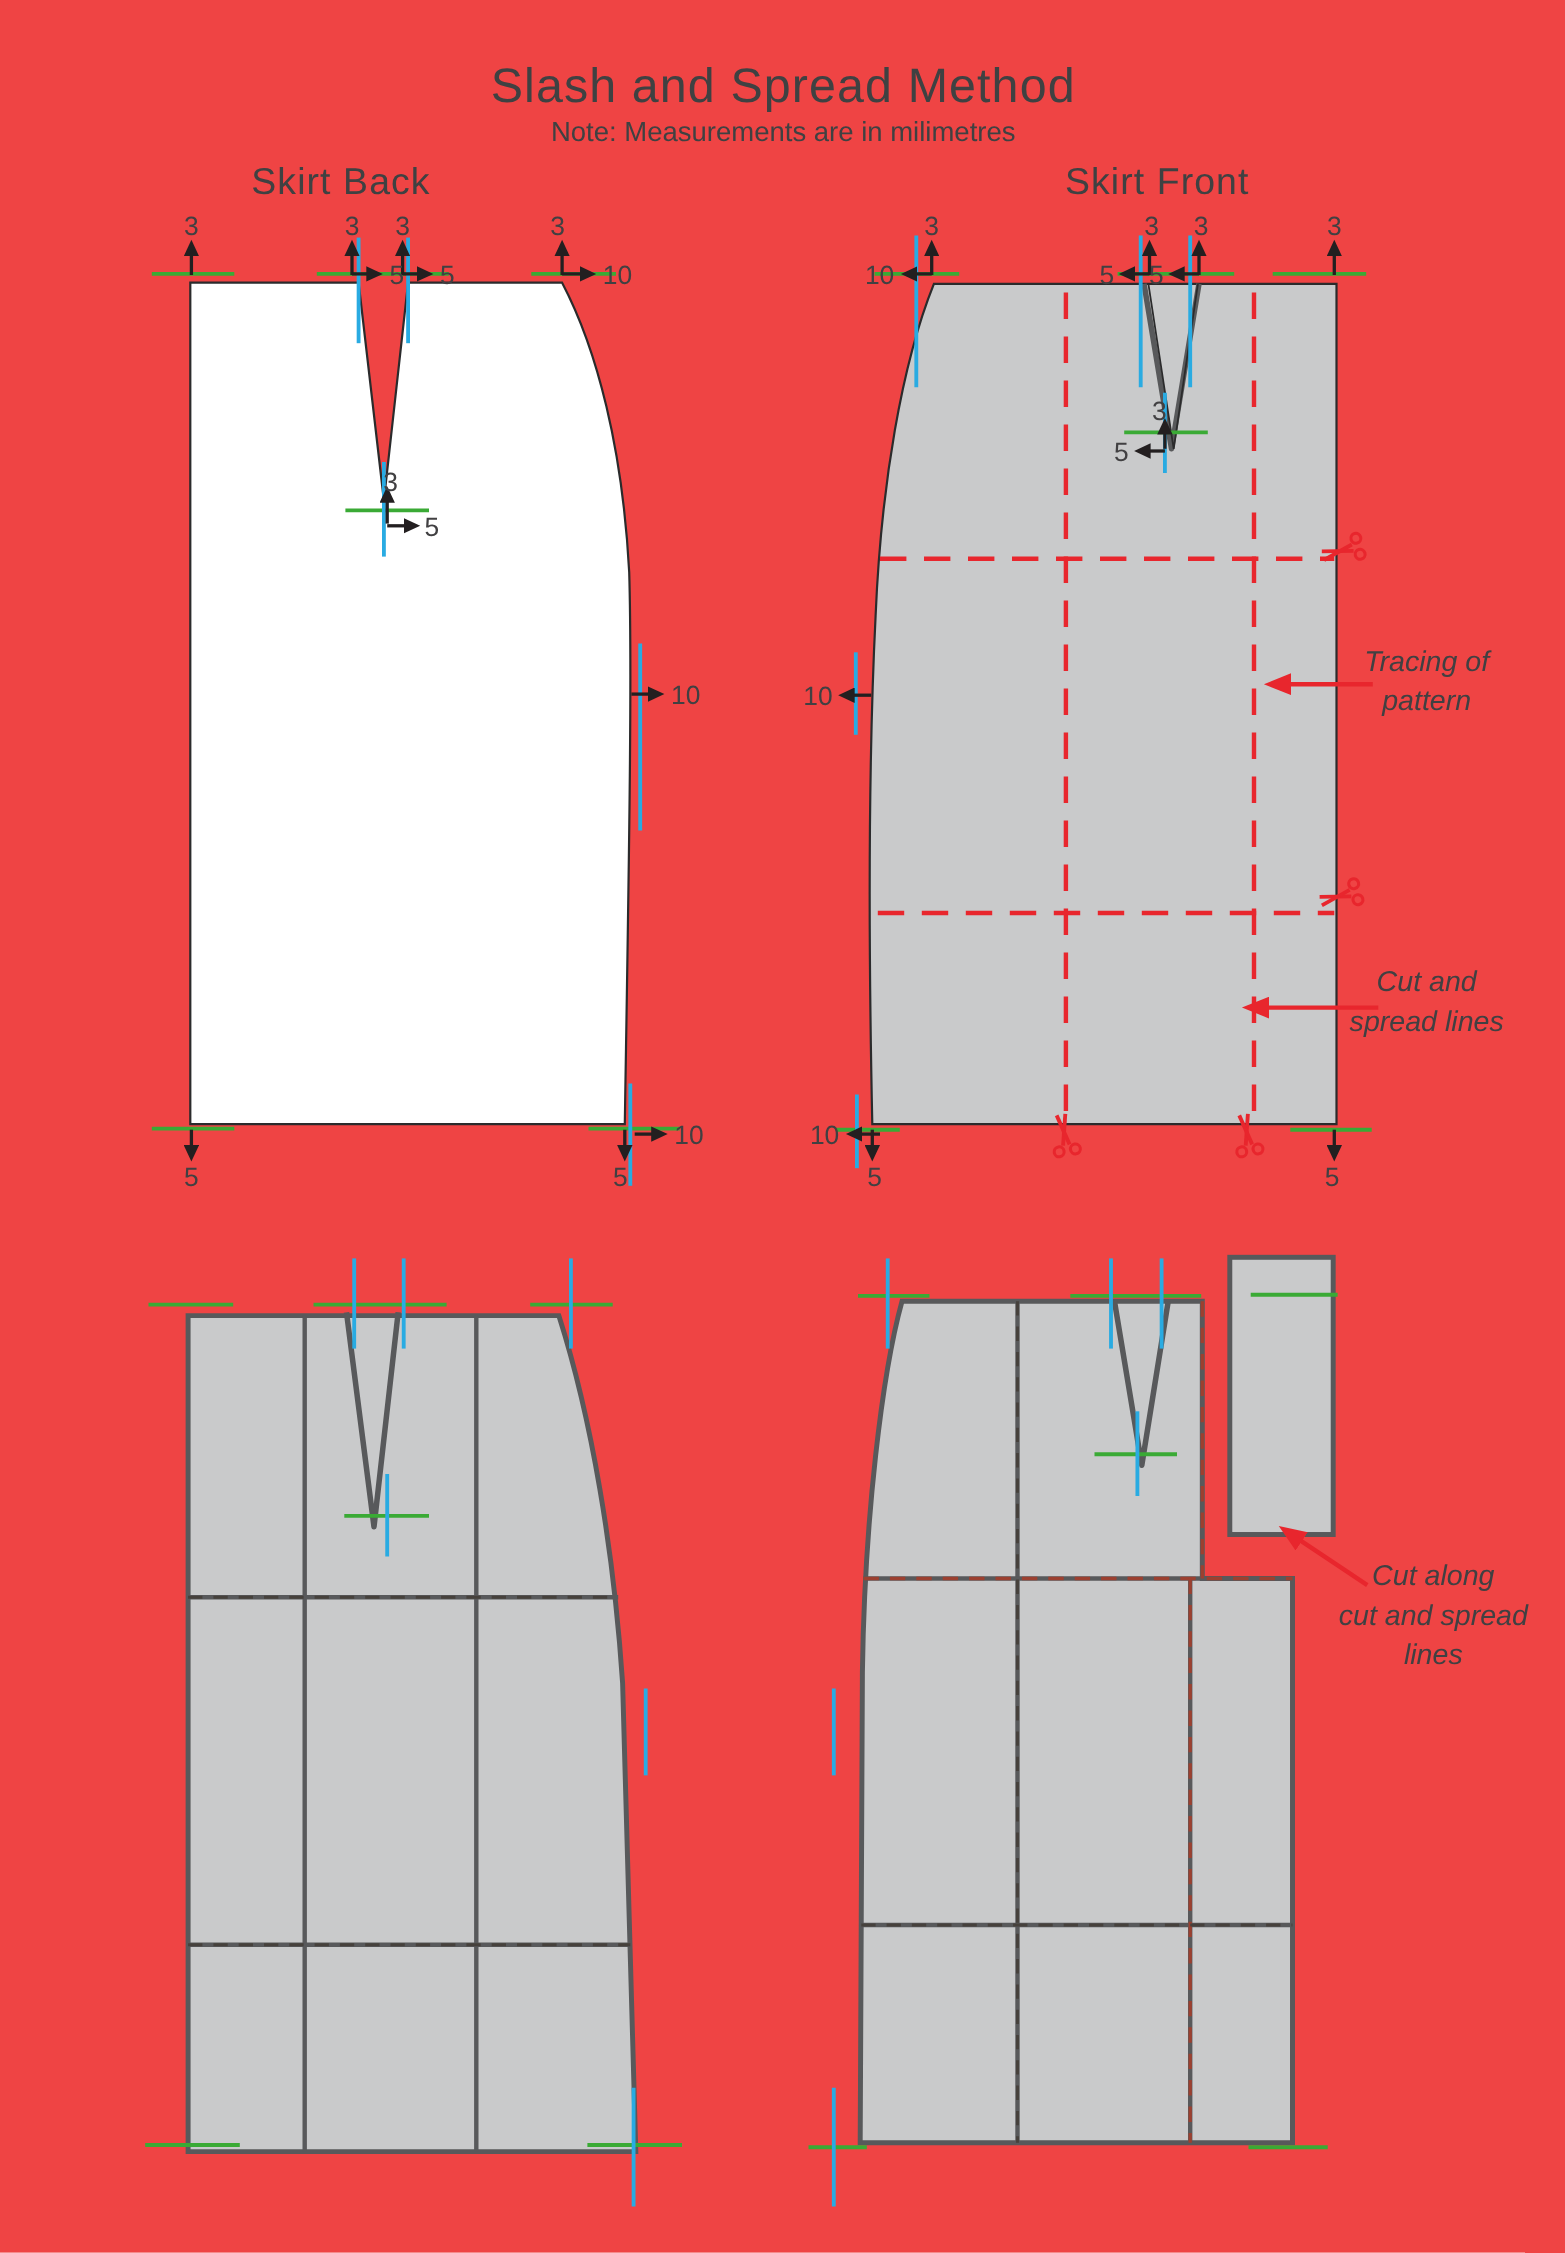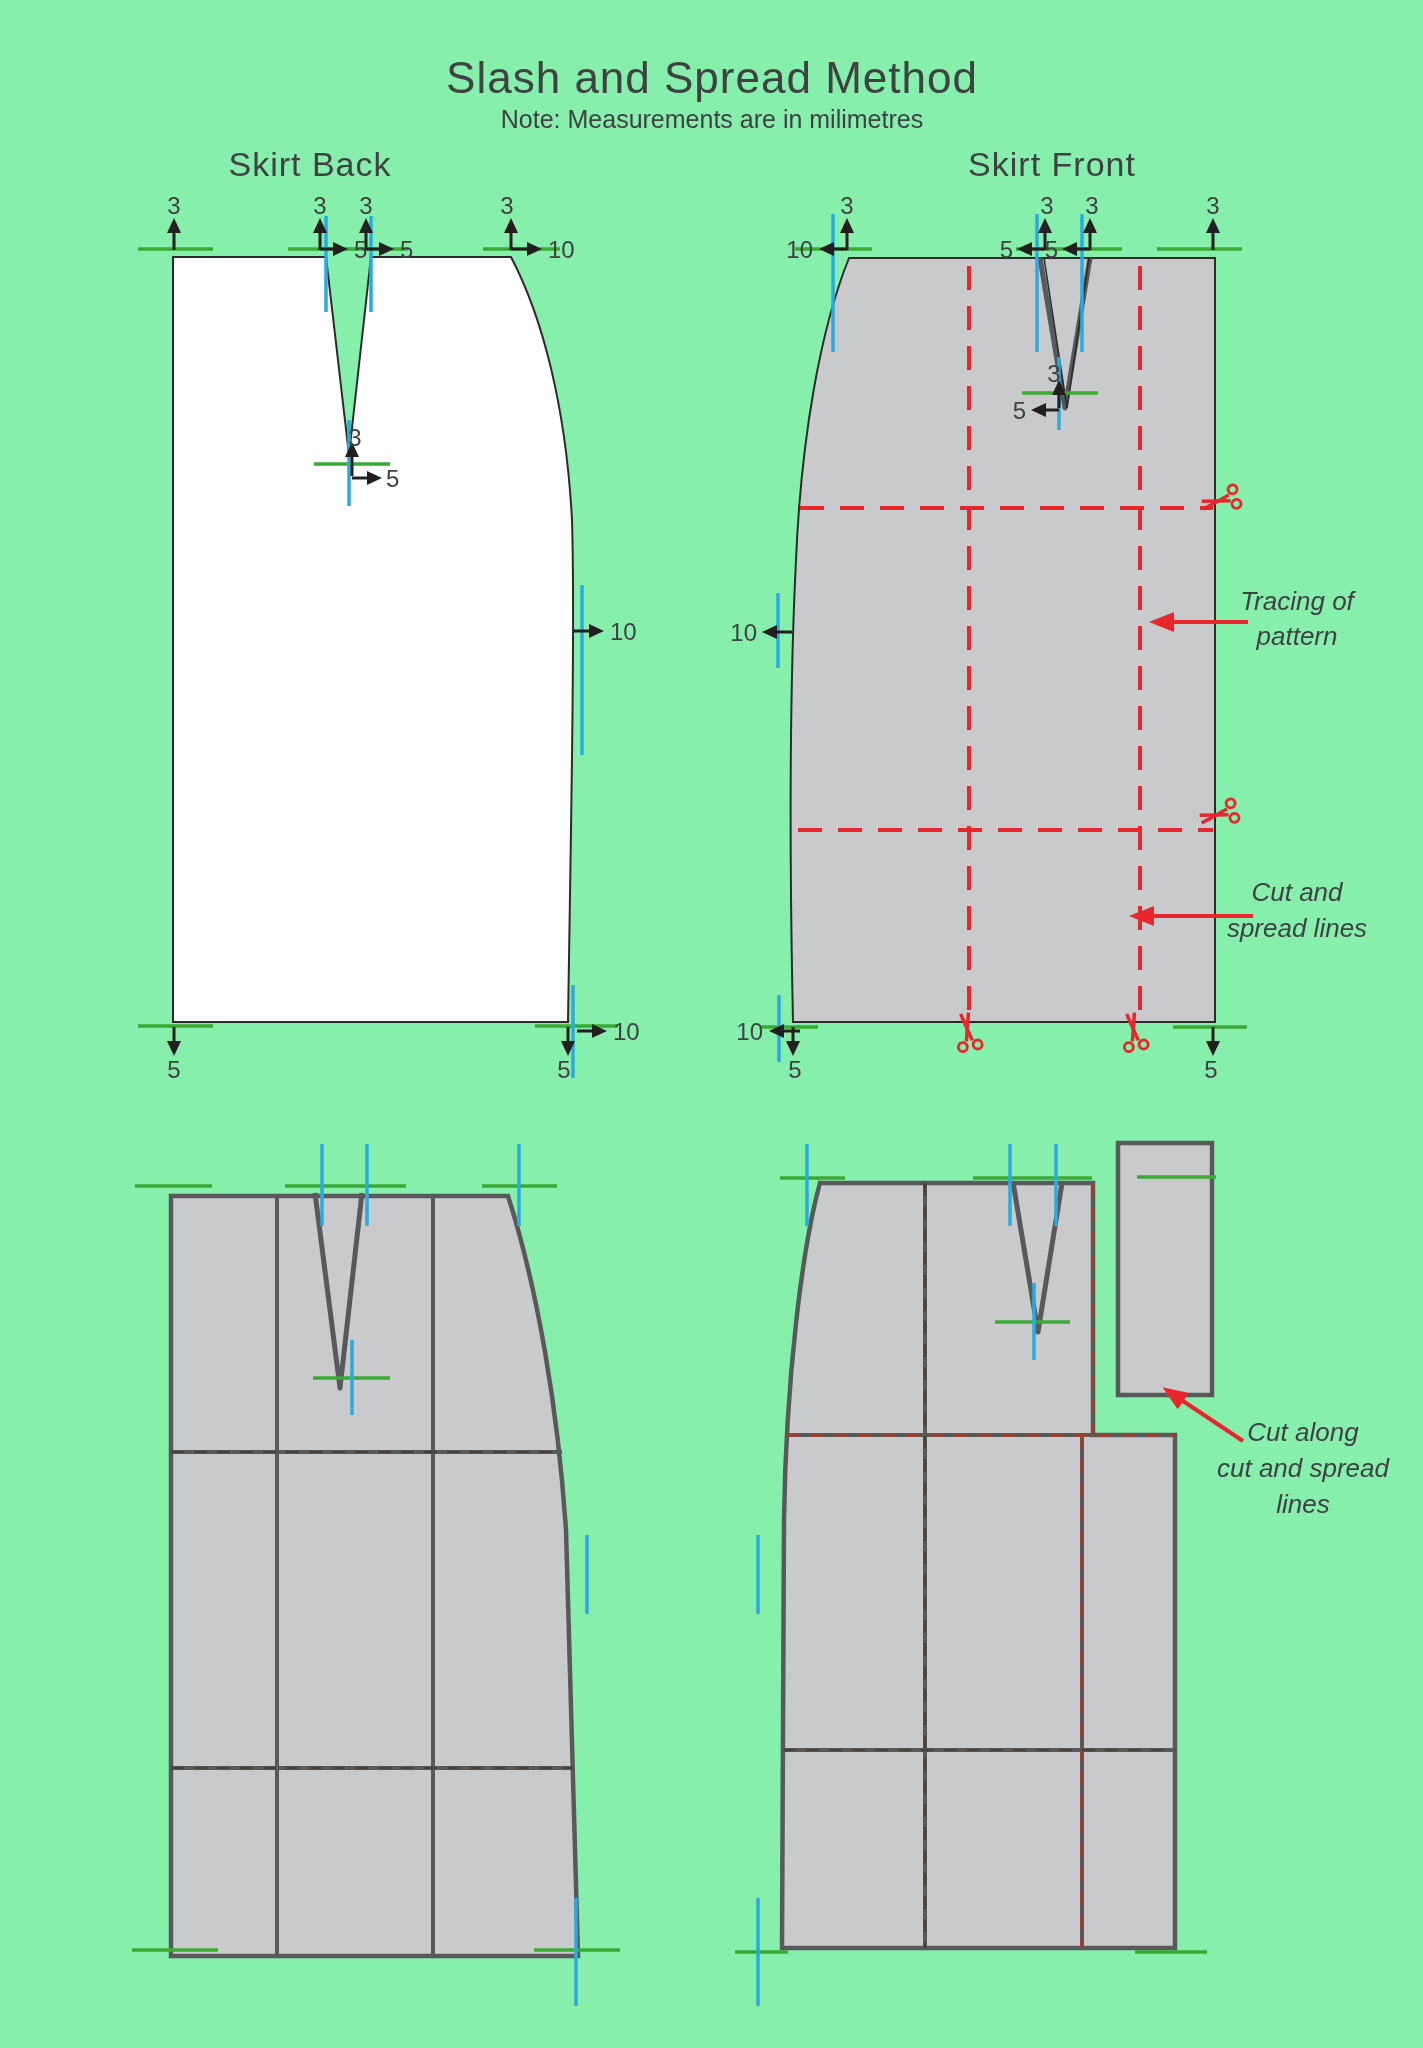--- a/index.html
+++ b/index.html
@@ -1,16 +1,16 @@
 <!DOCTYPE html>
 <html><head>
 <meta charset="utf-8">
 <style>
   html,body{margin:0;padding:0;background:#ffffff;}
-  #page{position:relative;width:1423px;height:2048px;background:#86efac;overflow:hidden;}
+  #page{position:relative;width:1423px;height:2048px;background:#ef4444;overflow:hidden;}
   svg{display:block;}
   .title{font:300 44px "Liberation Sans", sans-serif;fill:#3f4142;letter-spacing:1px;}
   .subtitle{font:300 25px "Liberation Sans", sans-serif;fill:#3f4142;}
   .section{font:300 34px "Liberation Sans", sans-serif;fill:#3f4142;letter-spacing:1px;}
   .ms{font:300 24px "Liberation Sans", sans-serif;fill:#414042;}
   .ann{font:italic 300 26px "Liberation Sans", sans-serif;fill:#414042;text-anchor:middle;}
   .mid{text-anchor:middle;} .end{text-anchor:end;}
   .gLine{stroke:#3aaa35;stroke-width:3.5;}
   .bLine{stroke:#29abe2;stroke-width:3.5;}
   .kArrow{stroke:#231f20;stroke-width:3;fill:none;}

